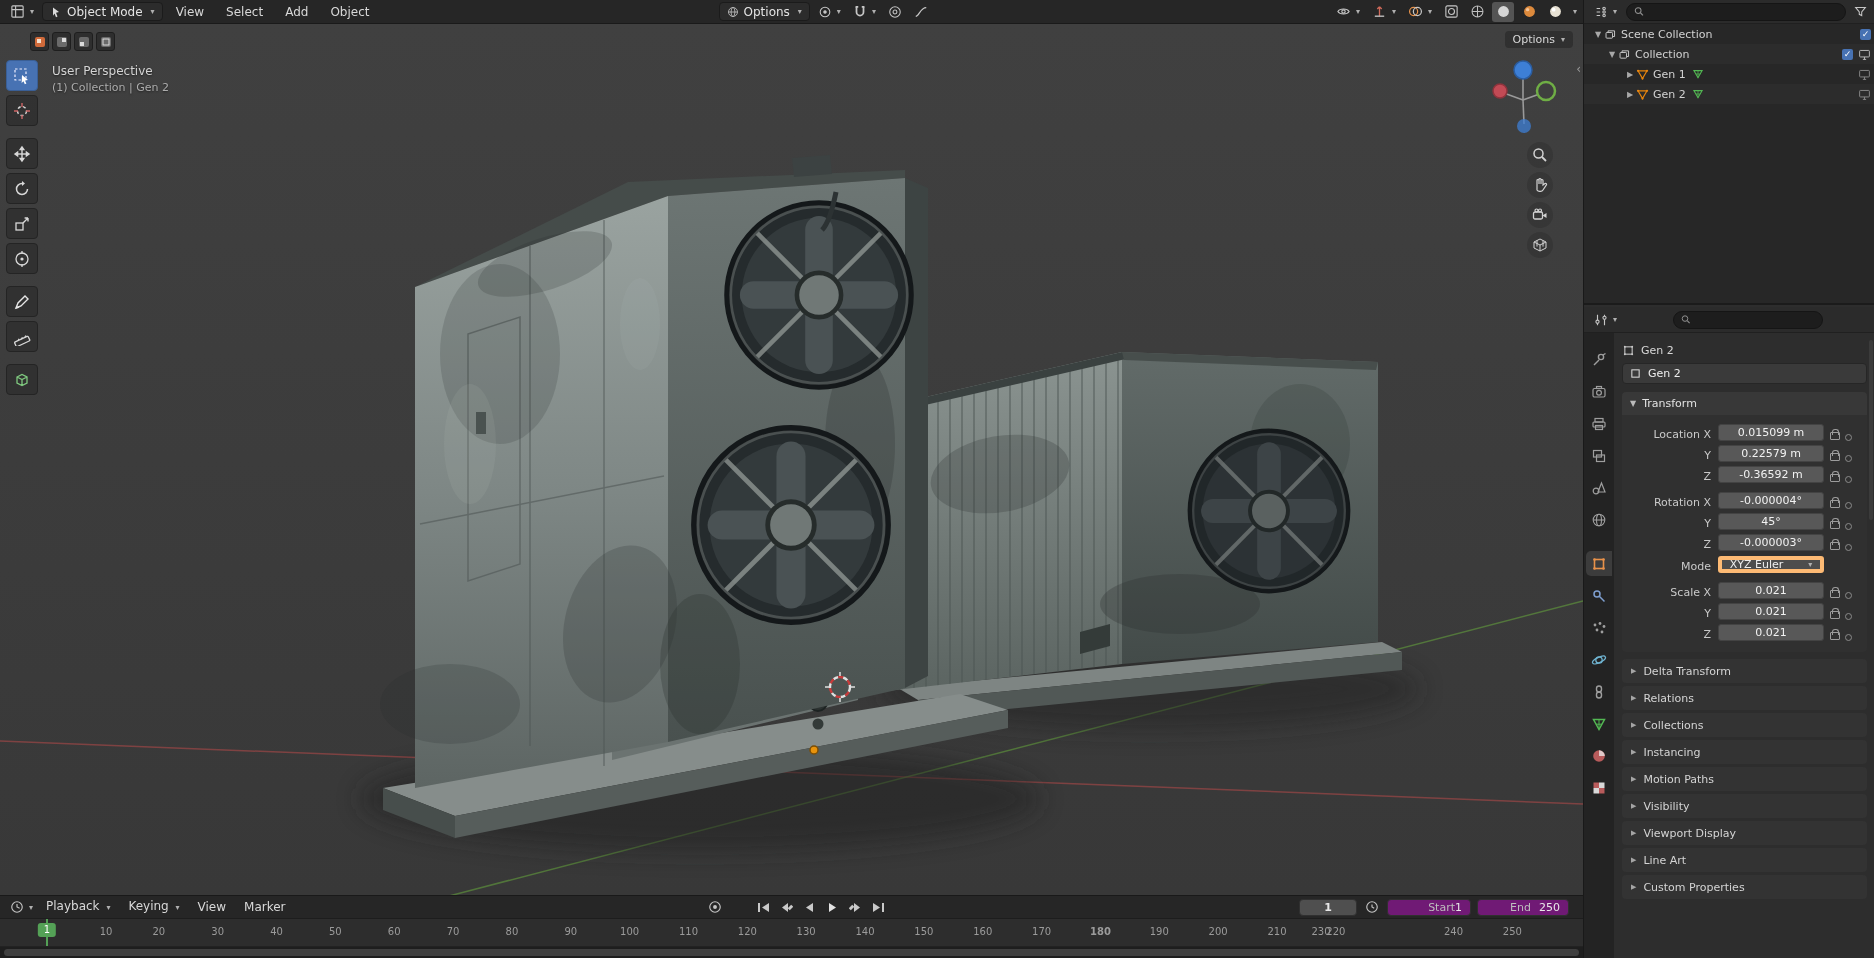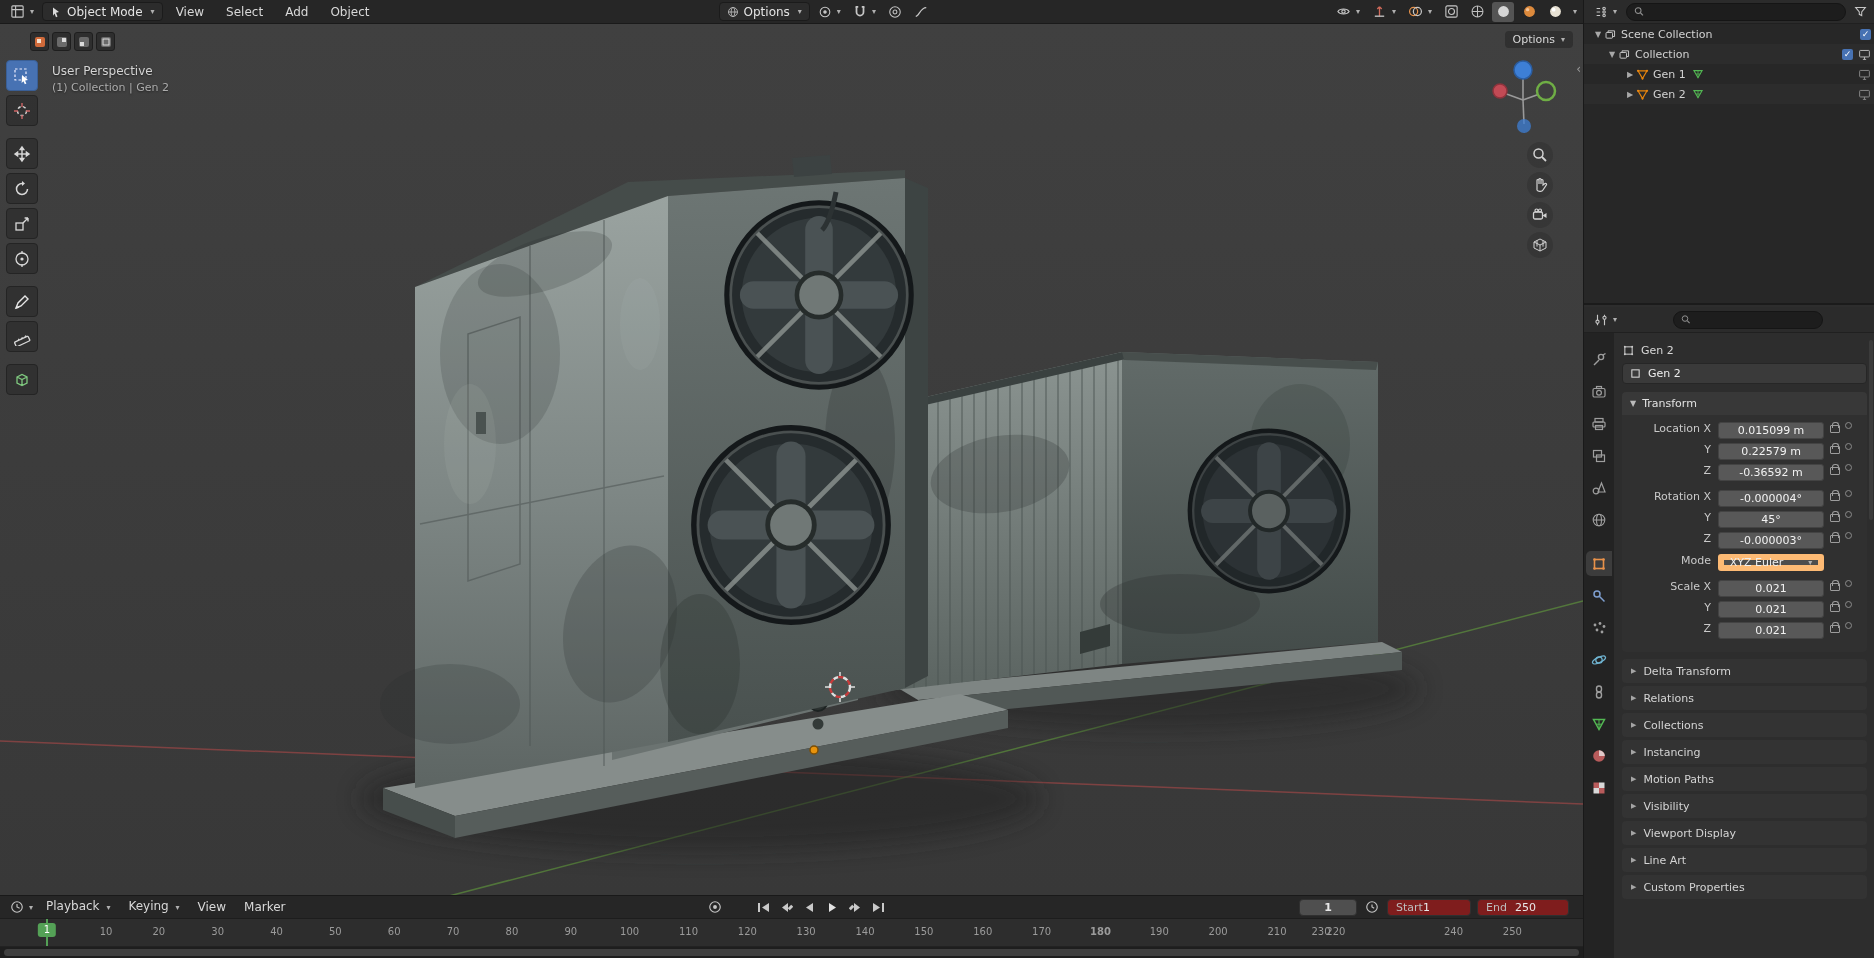--- a/index.html
+++ b/index.html
@@ -45,21 +45,21 @@
   .tool.gap { margin-top:8px; }
 
   
   #navgizmo { position:absolute; right:24px; top:34px; }
   .vp-navbtn { position:absolute; right:30px; width:26px; height:26px; display:flex; align-items:center; justify-content:center;
                border-radius:13px; background:rgba(40,40,40,.35); }
 
   
   #timeline { position:absolute; left:0; top:895px; width:1583px; height:63px; background:#2b2b2b; border-top:1px solid #191919; }
   #tl-header { display:flex; align-items:center; height:23px; background:#262626; border-bottom:1px solid #1d1d1d; padding:0 6px; }
-  .tl-field { display:flex; align-items:center; justify-content:flex-start; background:#7f1d1d; border:1px solid #303030;
+  .tl-field { display:flex; align-items:center; justify-content:flex-end; background:#701a75; border:1px solid #303030;
               border-radius:4px; height:17px; padding:0 8px; font-size:11px; color:#e8e8e8; }
   #frame-field { width:58px; justify-content:center; background:#4f4f4f; font-weight:bold; }
   .transport { display:flex; align-items:center; gap:1px; }
   #tl-ruler { position:relative; height:28px; background:#2d2d2d; border-bottom:1px solid #222; overflow:hidden; }
   .tick { position:absolute; top:7px; transform:translateX(-50%); font-size:10px; color:#9b9b9b; }
   #playhead { position:absolute; top:0; bottom:0; width:0; }
   #playhead .ph-line { position:absolute; left:-1px; top:0; bottom:0; width:2px; background:#54a156; }
   #playhead .ph-badge { position:absolute; top:4px; left:0; transform:translateX(-50%); background:#54a156; color:#fff;
                         font-size:10px; line-height:14px; padding:0 6px; border-radius:3px; }
   #tl-scroll { position:relative; height:11px; background:#1e1e1e; }
@@ -89,26 +89,26 @@
 
   .crumb { display:flex; align-items:center; gap:6px; font-size:11px; color:#d8d8d8; height:22px; }
   .name-field { display:flex; align-items:center; gap:6px; background:#3a3a3a; border:1px solid #262626; border-radius:4px;
                 height:21px; padding:0 6px; font-size:11px; color:#eee; margin:2px 0 8px 0; }
 
   .panel-hdr { display:flex; align-items:center; gap:6px; height:23px; background:#383838; border-radius:4px 4px 0 0;
                padding:0 8px; font-size:11px; color:#e2e2e2; }
   .panel-hdr .arr { font-size:8px; color:#bbb; }
   .panel-body { background:#303030; border-radius:0 0 4px 4px; padding:7px 4px 9px 0; margin-bottom:7px; }
 
-  .prow { display:flex; align-items:flex-start; height:19px; margin-bottom:2px; }
+  .prow { display:flex; align-items:flex-end; height:19px; margin-bottom:2px; }
   .prow.grp { margin-top:7px; }
   .plabel { width:96px; text-align:right; font-size:11px; color:#c9c9c9; padding-right:7px; flex:0 0 96px; }
   .pfield { width:106px; flex:0 0 106px; background:#585858; border:1px solid #434343; border-radius:3px; height:17px;
             font-size:11px; color:#f2f2f2; text-align:center; line-height:15px; }
-  .pselect { width:106px; flex:0 0 106px; background:#4d4d4d; border:6px solid #fdba74; border-radius:3px; height:17px;
+  .pselect { width:106px; flex:0 0 106px; background:#4d4d4d; border:4px solid #fdba74; border-radius:3px; height:17px;
              font-size:11px; color:#eee; display:flex; align-items:center; justify-content:center; gap:22px; line-height:15px; }
   .plock { position:relative; width:11px; height:12px; margin-left:5px; flex:0 0 11px; }
   .plock::after { content:""; position:absolute; left:1px; bottom:1px; width:8px; height:6px; border:1px solid #9c9c9c; border-radius:1px; }
   .plock::before { content:""; position:absolute; left:2.5px; top:0; width:5px; height:5px; border:1px solid #9c9c9c;
                    border-bottom:none; border-radius:3px 3px 0 0; }
   .pdot { width:7px; height:7px; border:1.5px solid #8a8a8a; border-radius:50%; margin-left:5px; flex:0 0 7px; }
 
   .psection { display:flex; align-items:center; gap:7px; height:24px; background:#333333; border-radius:4px;
               padding:0 9px; font-size:11px; color:#d4d4d4; margin-bottom:3px; }
   .psection .sarrow { font-size:7px; color:#a5a5a5; }

